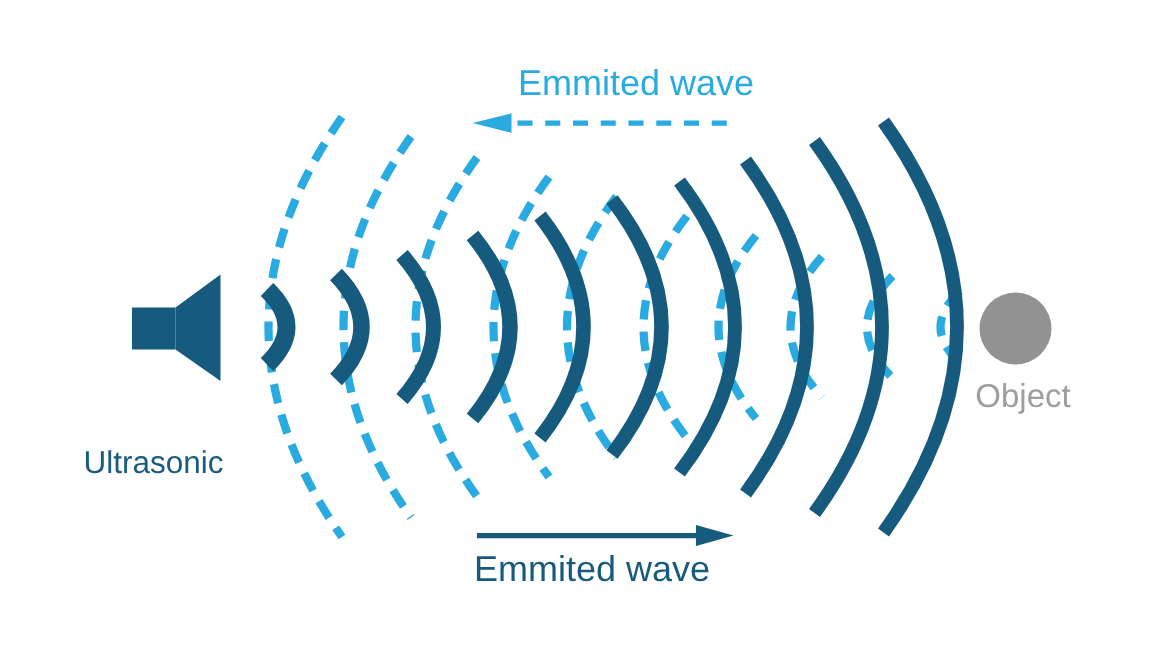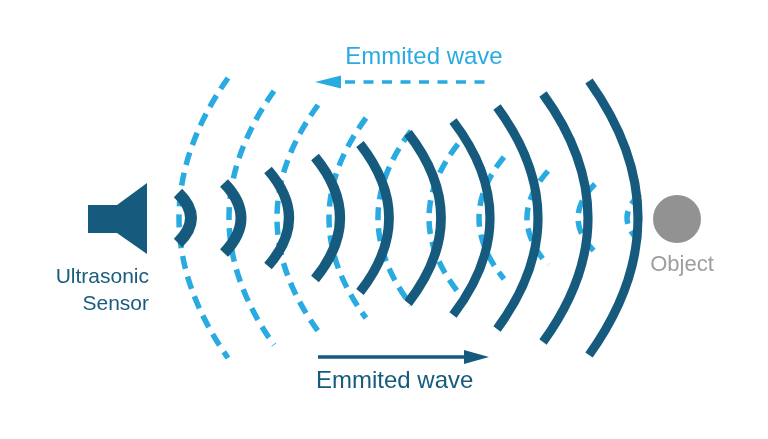--- a/index.html
+++ b/index.html
@@ -83,20 +83,19 @@
     <g id="g-arrow-bottom">
         <line x1="318" y1="357" x2="466" y2="357" stroke="#165B7E" stroke-width="3.5"></line>
         <polygon points="489,357 464,350 464,364" fill="#165B7E"></polygon>
       </g>
   </svg>
 
   <div class="lbl lbl-wave-top" style="color: rgb(41, 171, 226);">Emmited wave</div>
 
   <div class="lbl lbl-wave-bottom" style="color: rgb(22, 91, 126);">Emmited wave</div>
 
-  <div class="lbl lbl-sensor" style="color: rgb(26, 92, 128);">
+  <div class="lbl lbl-sensor" style="color: rgb(26, 92, 128); margin-top: 33px;">
     <span>Ultrasonic</span>
-    <span>Sensor</span>
   </div>
 
   <div class="lbl lbl-object" style="color: rgb(158, 158, 158);">Object</div>
 
 </div>
 
 </body></html>

